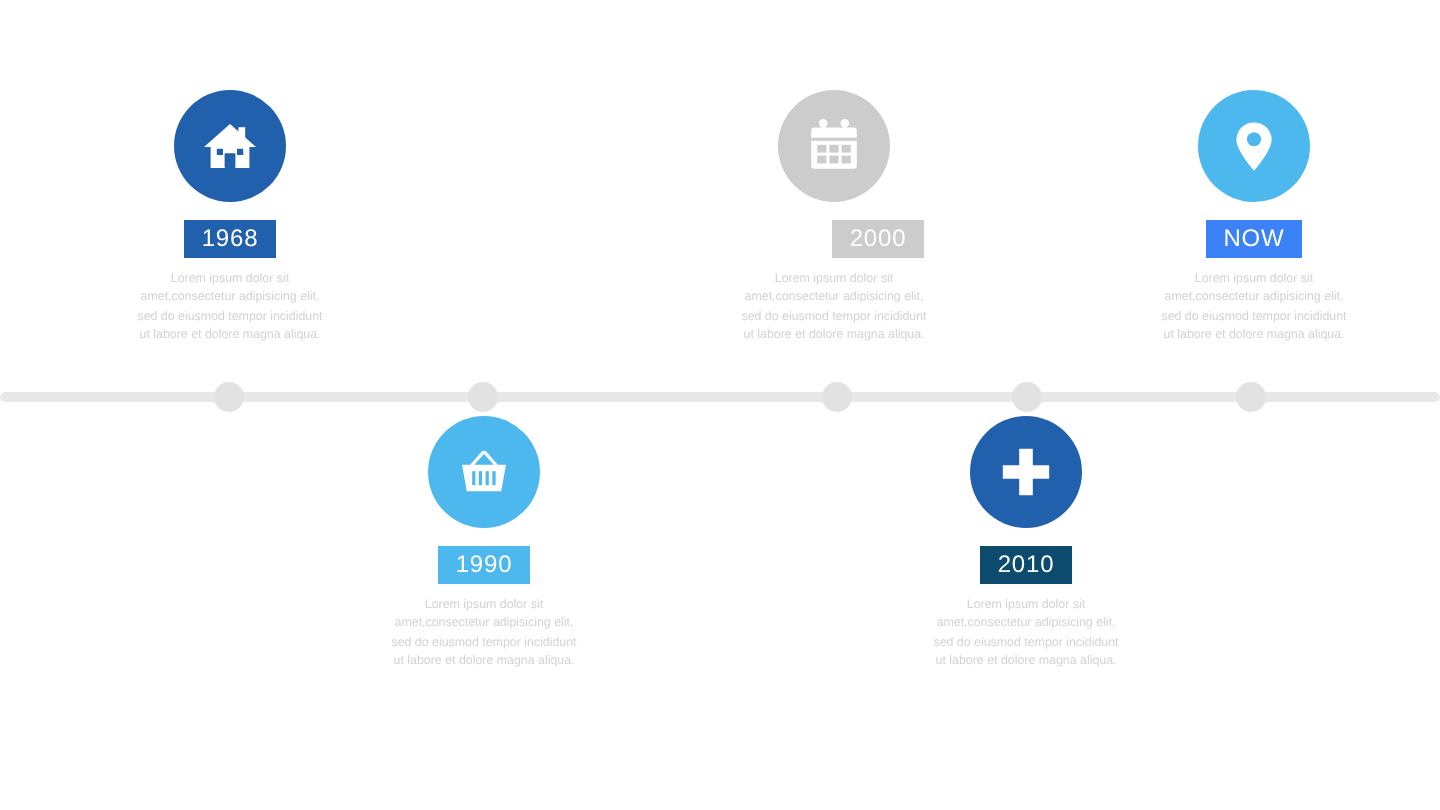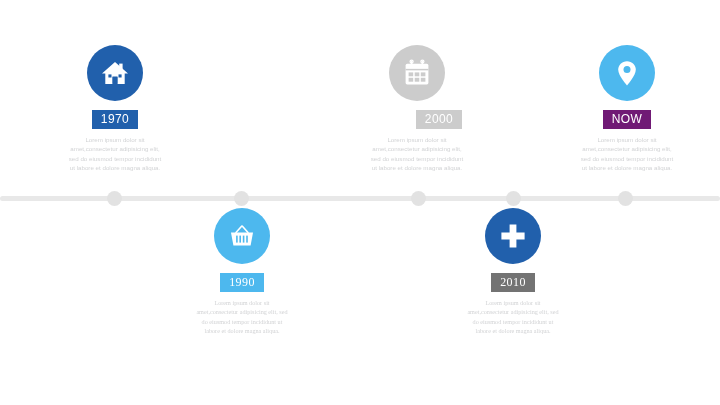--- a/index.html
+++ b/index.html
@@ -41,21 +41,21 @@
     background: #e2e2e2;
   }
 
   
   .milestone {
     position: absolute;
     width: 130px;
     text-align: center;
   }
   .milestone.top  { top: 45px; }
-  .milestone.bottom { top: 208px; font-family: Liberation Serif, serif; }
+  .milestone.bottom { top: 208px; }
 
   .badge-circle {
     width: 56px;
     height: 56px;
     border-radius: 50%;
     margin: 0 auto;
     display: flex;
     align-items: center;
     justify-content: center;
   }
@@ -106,21 +106,21 @@
   <div id="milestones">
       <div class="milestone top" style="left: 50px;"><div class="badge-circle" style="background: rgb(33, 96, 172); color: rgb(33, 96, 172);">
           <svg width="30" height="30" viewBox="0 0 30 30">
             <path d="M15 4 L28 15.5 L24.7 15.5 L24.7 26 L5.3 26 L5.3 15.5 L2 15.5 Z" fill="#fff"></path>
             <rect x="19.2" y="5.6" width="3.4" height="5.4" fill="#fff"></rect>
             <path d="M15 10.5 L22.2 17 L22.2 26 L7.8 26 L7.8 17 Z" fill="none"></path>
             <rect x="12.3" y="18.6" width="5.4" height="7.4" rx="0.4" fill="currentColor"></rect>
             <rect x="8.4" y="16.4" width="3.1" height="3.1" fill="currentColor"></rect>
             <rect x="18.5" y="16.4" width="3.1" height="3.1" fill="currentColor"></rect>
           </svg>
-        </div><span class="year-tag" style="background: rgb(33, 96, 172);">1970</span><div class="desc">Lorem ipsum dolor sit amet,consectetur adipisicing elit, sed do eiusmod tempor incididunt ut labore et dolore magna aliqua.</div></div>
+        </div><span class="year-tag" style="background: rgb(33, 96, 172);">1968</span><div class="desc">Lorem ipsum dolor sit amet,consectetur adipisicing elit, sed do eiusmod tempor incididunt ut labore et dolore magna aliqua.</div></div>
       <div class="milestone bottom" style="left: 177px;"><div class="badge-circle" style="background: rgb(77, 184, 238); color: rgb(77, 184, 238);">
           <svg width="30" height="30" viewBox="0 0 30 30">
             <path d="M9 11.5 L14.6 5.2 M21 11.5 L15.4 5.2" stroke="#fff" stroke-width="1.6" fill="none" stroke-linecap="round"></path>
             <path d="M4 11.4 L26 11.4 L23.6 24.6 L6.4 24.6 Z" fill="#fff"></path>
             <rect x="9.1" y="14.6" width="1.6" height="7" fill="currentColor"></rect>
             <rect x="12.4" y="14.6" width="1.6" height="7" fill="currentColor"></rect>
             <rect x="15.8" y="14.6" width="1.6" height="7" fill="currentColor"></rect>
             <rect x="19.2" y="14.6" width="1.6" height="7" fill="currentColor"></rect>
           </svg>
         </div><span class="year-tag" style="background: rgb(77, 184, 238);">1990</span><div class="desc">Lorem ipsum dolor sit amet,consectetur adipisicing elit, sed do eiusmod tempor incididunt ut labore et dolore magna aliqua.</div></div>
@@ -137,27 +137,27 @@
             <rect x="18.8" y="14.4" width="4.6" height="3.9" fill="currentColor"></rect>
             <rect x="6.6" y="19.8" width="4.6" height="3.9" fill="currentColor"></rect>
             <rect x="12.7" y="19.8" width="4.6" height="3.9" fill="currentColor"></rect>
             <rect x="18.8" y="19.8" width="4.6" height="3.9" fill="currentColor"></rect>
           </svg>
         </div><span class="year-tag" style="background: rgb(204, 204, 204); margin-left: 44px;">2000</span><div class="desc">Lorem ipsum dolor sit amet,consectetur adipisicing elit, sed do eiusmod tempor incididunt ut labore et dolore magna aliqua.</div></div>
       <div class="milestone bottom" style="left: 448px;"><div class="badge-circle" style="background: rgb(33, 96, 172); color: rgb(33, 96, 172);">
           <svg width="30" height="30" viewBox="0 0 30 30">
             <path d="M11.6 3.4 L18.4 3.4 L18.4 11.6 L26.6 11.6 L26.6 18.4 L18.4 18.4 L18.4 26.6 L11.6 26.6 L11.6 18.4 L3.4 18.4 L3.4 11.6 L11.6 11.6 Z" fill="#fff"></path>
           </svg>
-        </div><span class="year-tag" style="background: #737373;">2010</span><div class="desc">Lorem ipsum dolor sit amet,consectetur adipisicing elit, sed do eiusmod tempor incididunt ut labore et dolore magna aliqua.</div></div>
+        </div><span class="year-tag" style="background: #0c4a6e;">2010</span><div class="desc">Lorem ipsum dolor sit amet,consectetur adipisicing elit, sed do eiusmod tempor incididunt ut labore et dolore magna aliqua.</div></div>
       <div class="milestone top" style="left: 562px;"><div class="badge-circle" style="background: rgb(77, 184, 238); color: rgb(77, 184, 238);">
           <svg width="30" height="30" viewBox="0 0 30 30">
             <path d="M15 3.2 C20 3.2 23.8 7 23.8 11.8 C23.8 17.6 15 27.4 15 27.4 C15 27.4 6.2 17.6 6.2 11.8 C6.2 7 10 3.2 15 3.2 Z" fill="#fff"></path>
             <circle cx="15" cy="11.6" r="3.5" fill="currentColor"></circle>
           </svg>
-        </div><span class="year-tag" style="background: #701a75;">NOW</span><div class="desc">Lorem ipsum dolor sit amet,consectetur adipisicing elit, sed do eiusmod tempor incididunt ut labore et dolore magna aliqua.</div></div>
+        </div><span class="year-tag" style="background: #3b82f6;">NOW</span><div class="desc">Lorem ipsum dolor sit amet,consectetur adipisicing elit, sed do eiusmod tempor incididunt ut labore et dolore magna aliqua.</div></div>
     </div>
 
   <div class="footer">
     
 
     
 
     
 
     

